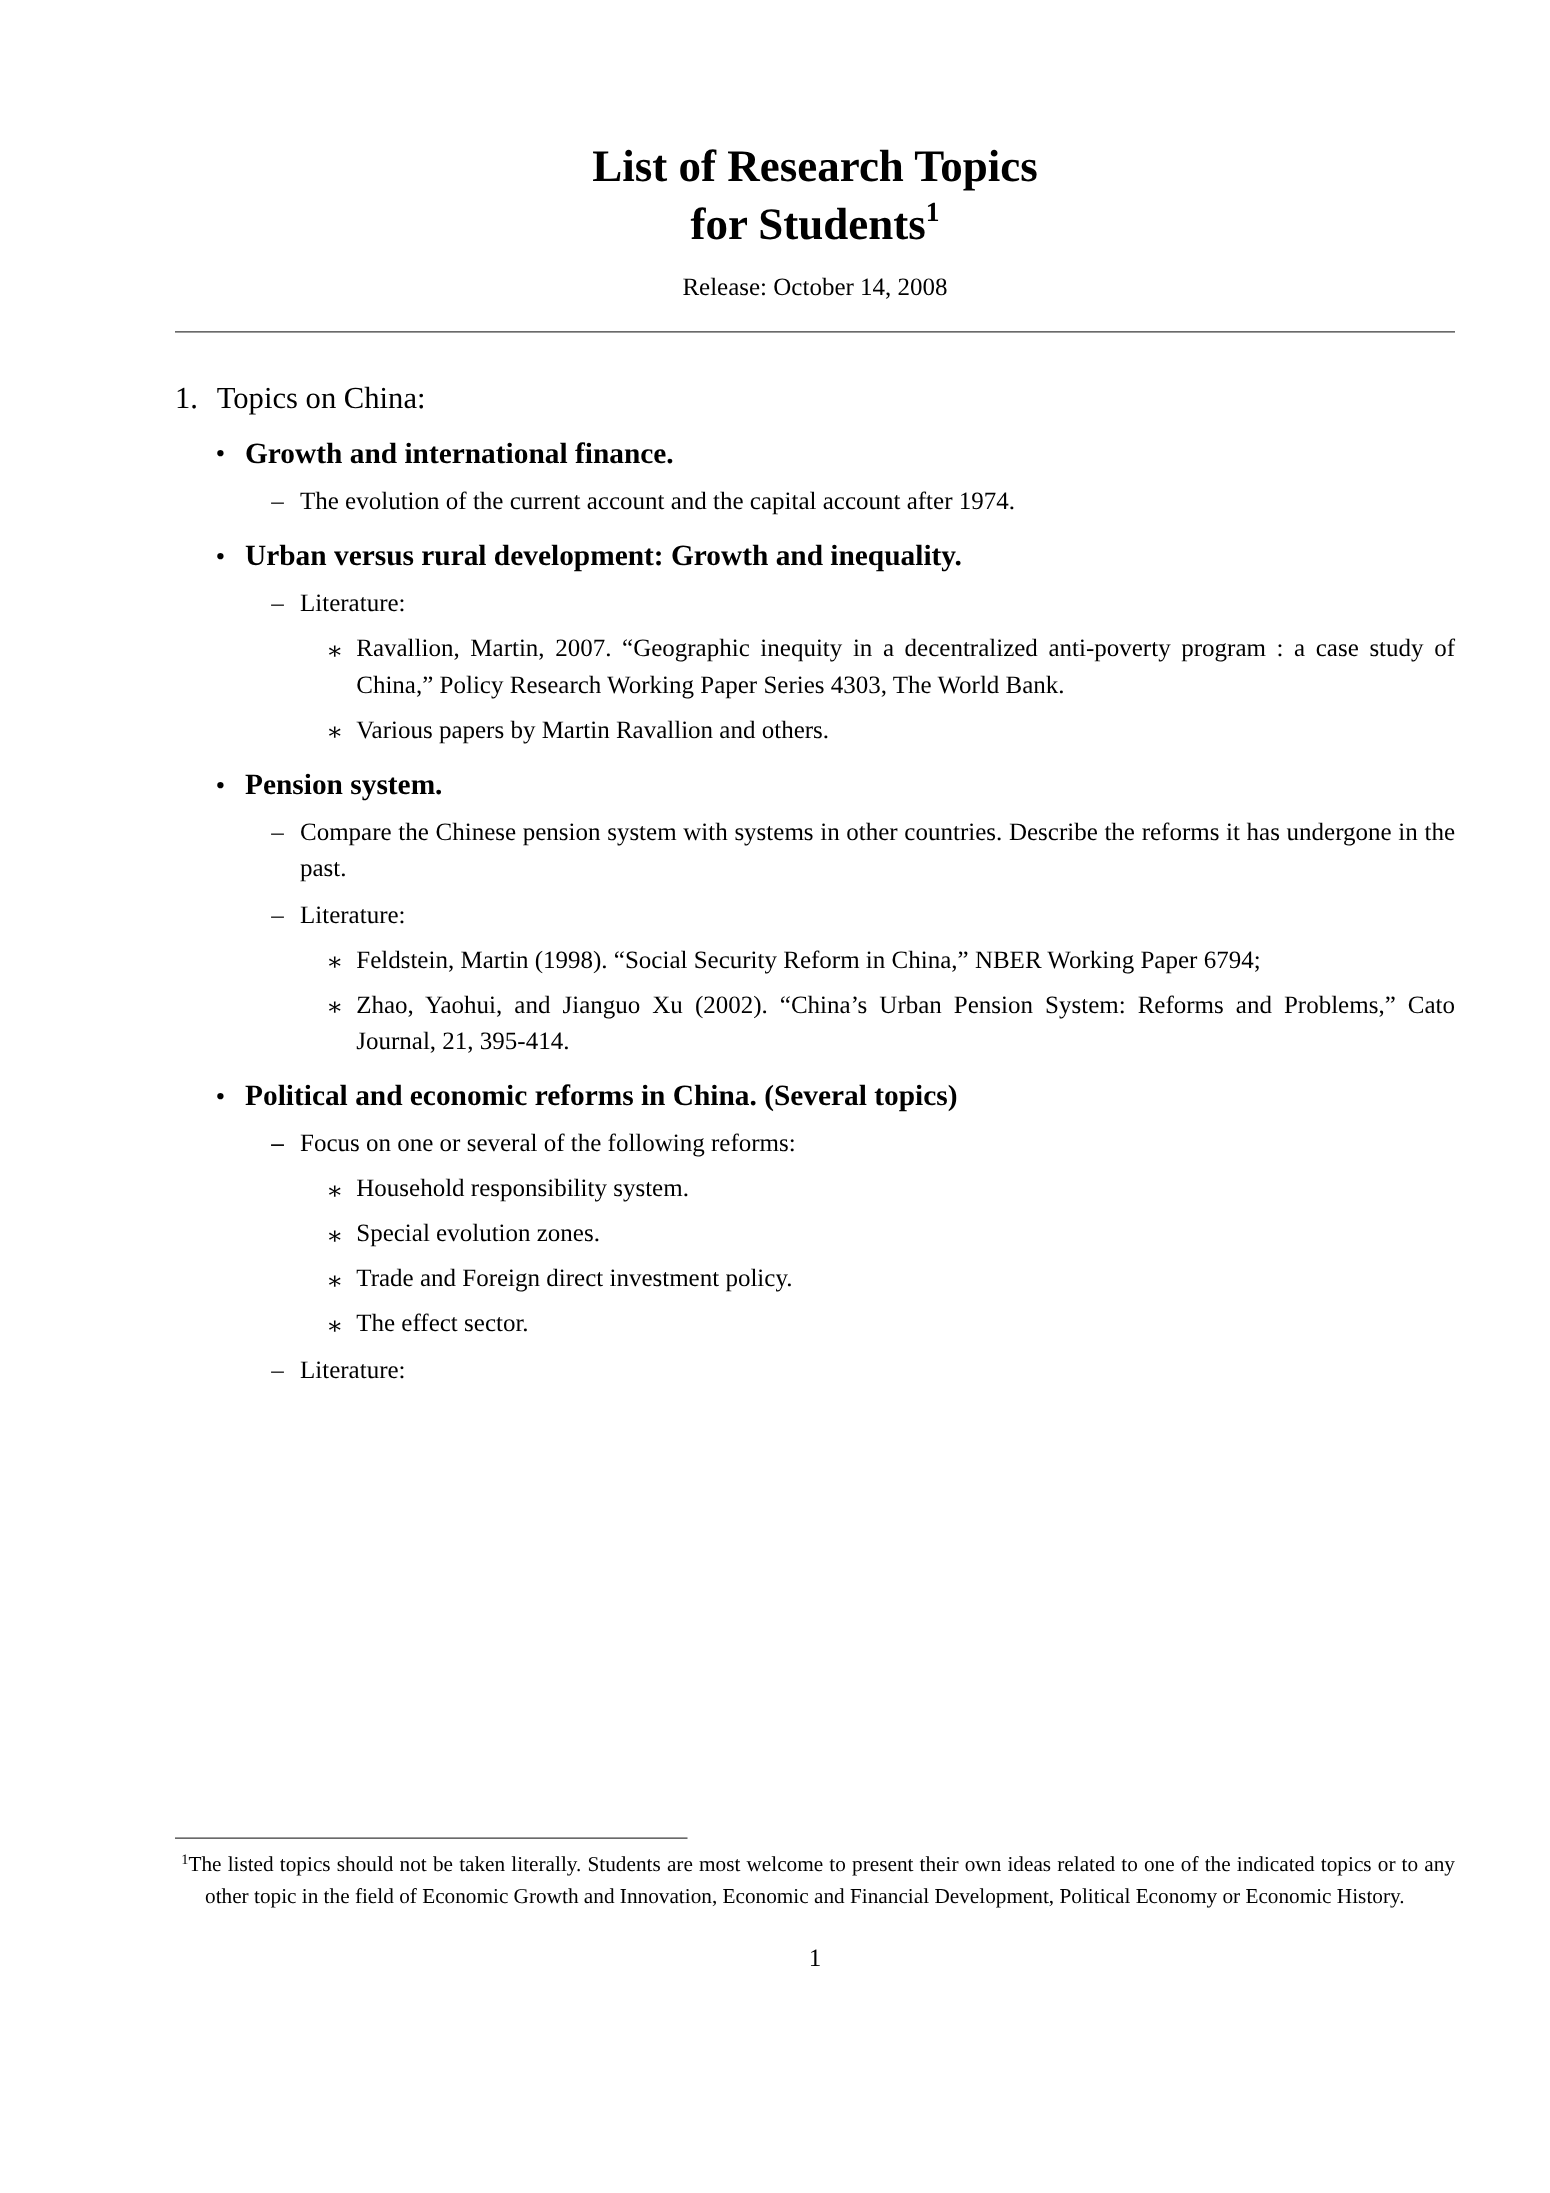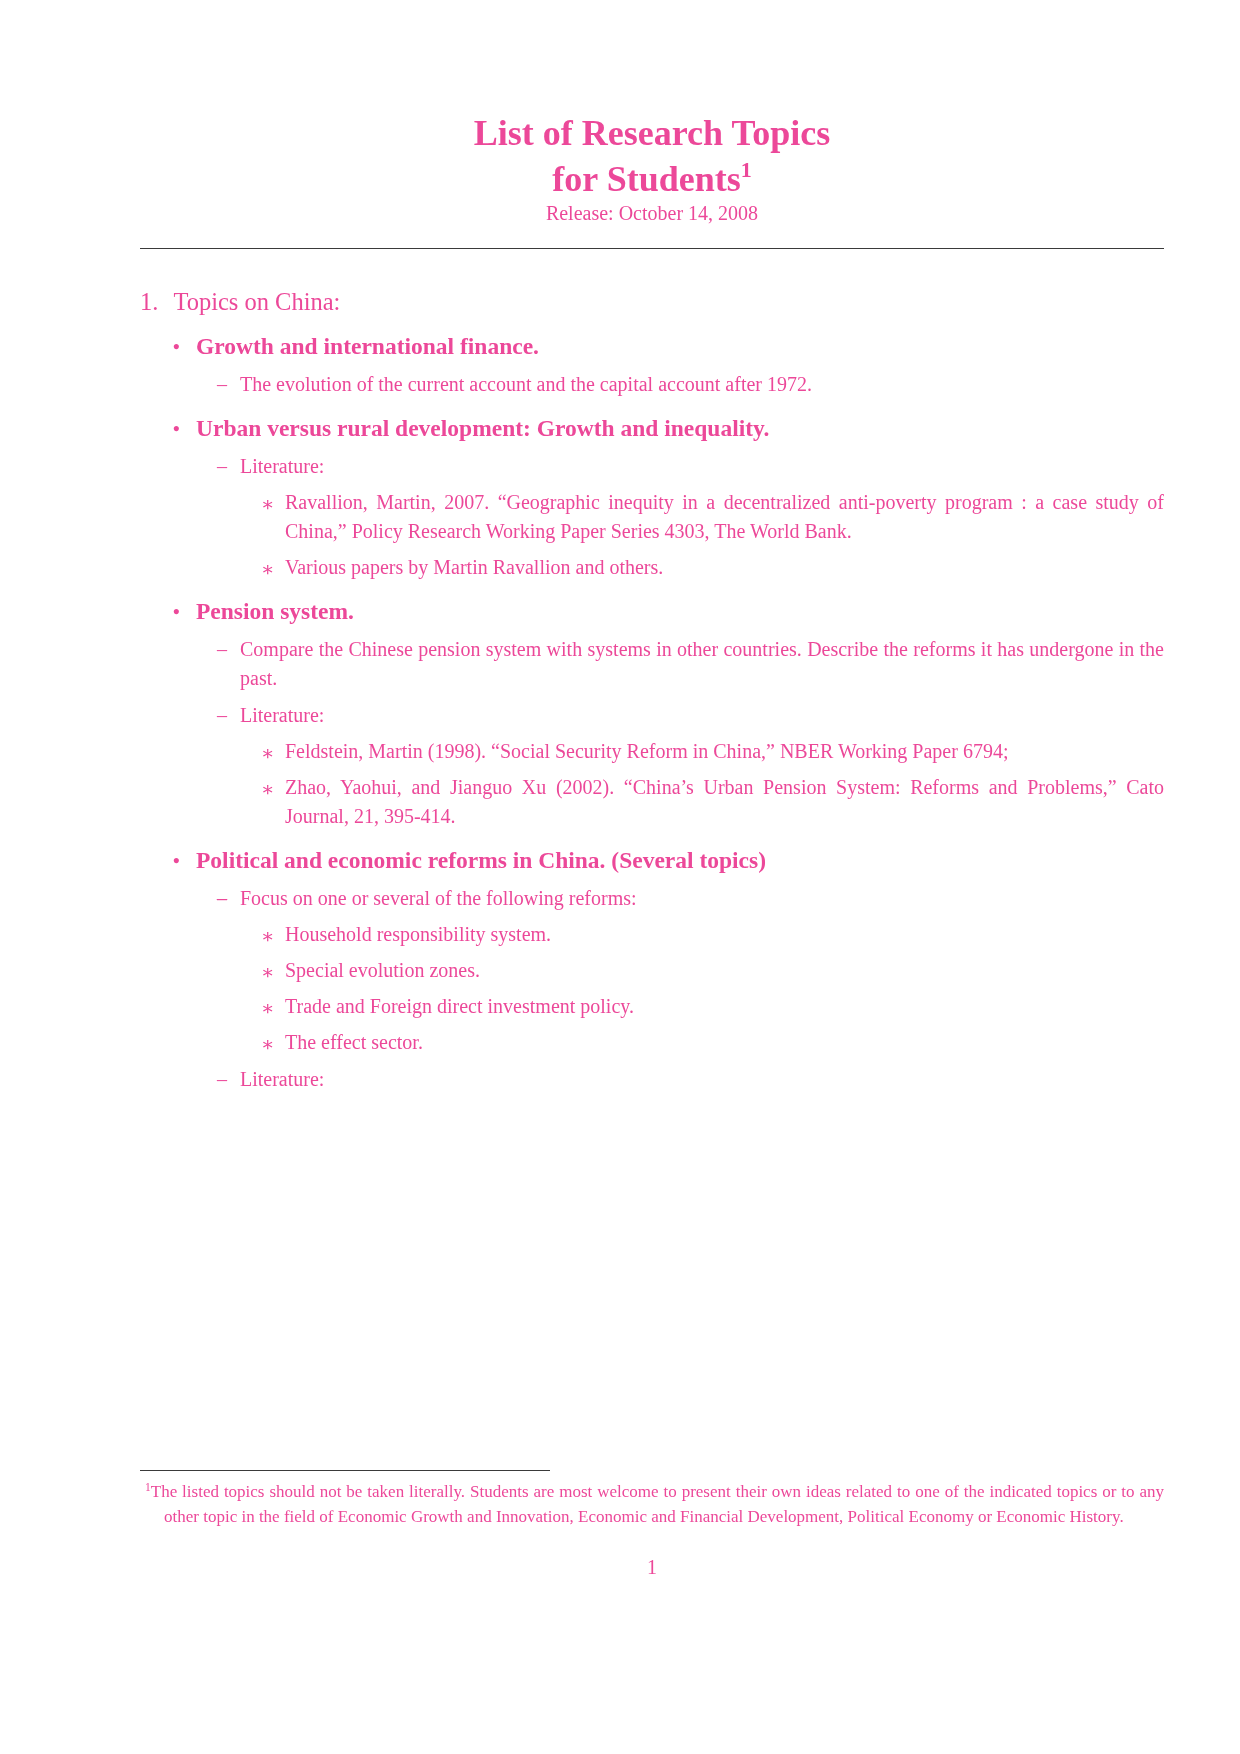--- a/index.html
+++ b/index.html
@@ -6,39 +6,40 @@
     margin: 0;
     padding: 0;
     background: #ffffff;
   }
   .page {
     width: 1240px;
     height: 1754px;
     box-sizing: border-box;
     padding: 0 76px 175px 140px;
     background: #ffffff;
-    color: #ec4899;
+    color: #000000;
     font-family: "Liberation Serif", "DejaVu Serif", serif;
     display: flex;
     flex-direction: column;
     overflow: hidden;
   }
   .title-block {
     margin-top: 110px;
     text-align: center;
     font-weight: bold;
     font-size: 36px;
     line-height: 46px;
   }
   .title-block sup {
     font-size: 22px;
     vertical-align: 14px;
     line-height: 0;
   }
   .release {
+    margin-top: 17px;
     text-align: center;
     font-size: 20px;
   }
   .top-rule {
     margin-top: 23px;
     border: none;
     border-top: 1.6px solid #3a3a3a;
     width: 100%;
   }
   .section-heading {
@@ -114,21 +115,21 @@
   </div>
 
   <div class="list">
 
     <div class="li topic-heading">
       <span class="marker">•</span>
       <span>Growth and international finance.</span>
     </div>
     <div class="li dash-item">
       <span class="marker">–</span>
-      <span>The evolution of the current account and the capital account after 1972.</span>
+      <span>The evolution of the current account and the capital account after 1974.</span>
     </div>
 
     <div class="li topic-heading">
       <span class="marker">•</span>
       <span>Urban versus rural development: Growth and inequality.</span>
     </div>
     <div class="li dash-item">
       <span class="marker">–</span>
       <span>Literature:</span>
     </div>

